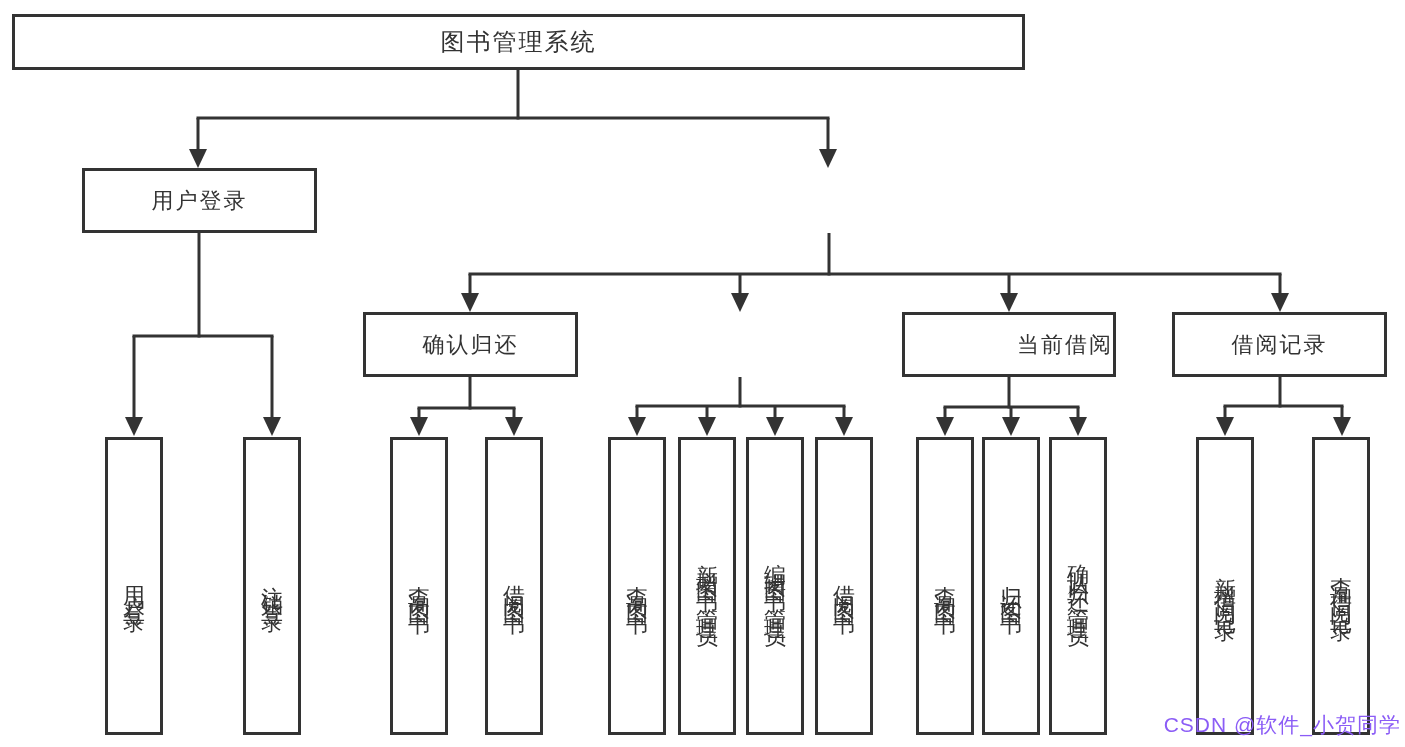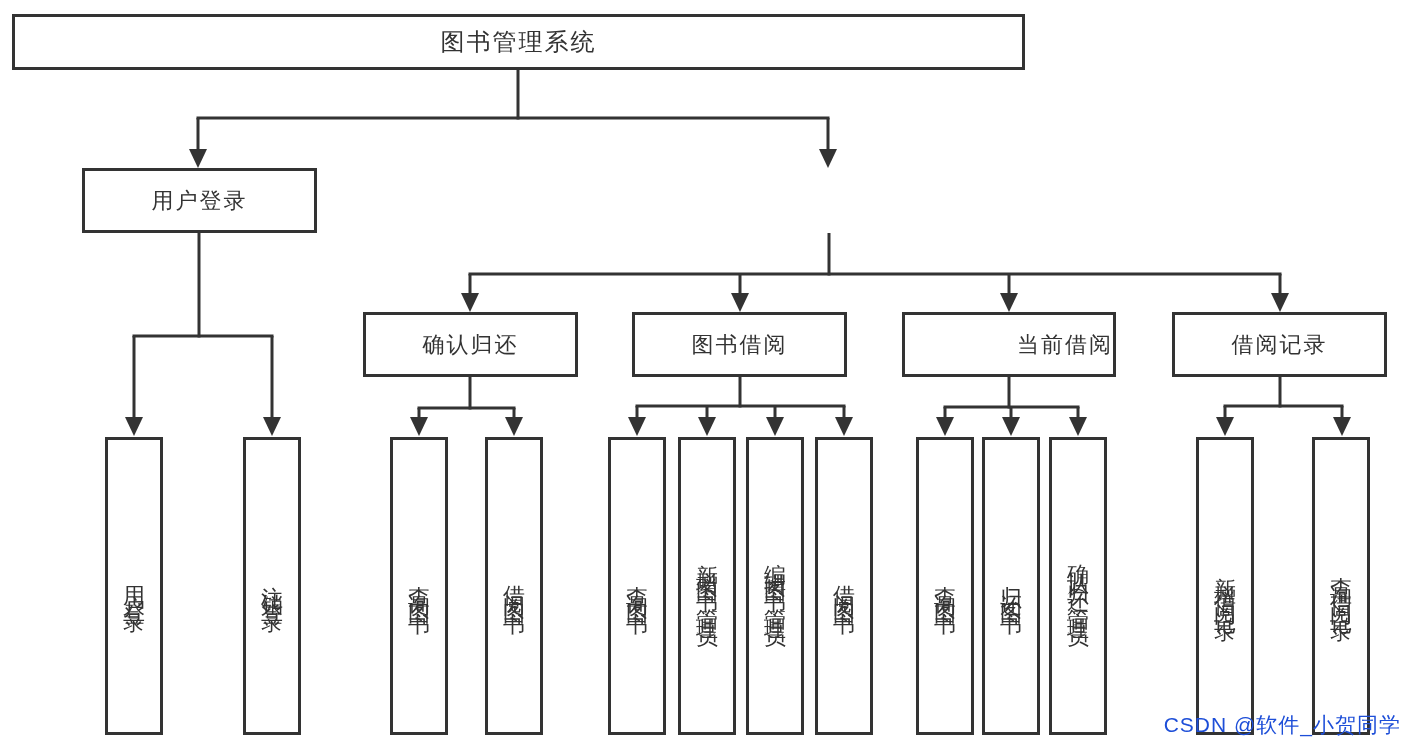--- a/index.html
+++ b/index.html
@@ -66,21 +66,21 @@
   #leaf-return-books         { left: 982px; }
   #leaf-confirm-return-admin { left: 1049px; }
   #leaf-add-borrow-record    { left: 1196px; }
   #leaf-query-borrow-record  { left: 1312px; }
   #watermark {
     position: absolute;
     right: 4px;
     top: 711px;
     font-size: 21px;
     letter-spacing: 1px;
-    color: #1d4ed8;
+    color: #8b5cf6;
     white-space: nowrap;
   }
   line { stroke: #333333; stroke-width: 3px; }
   polygon { fill: #333333; }
 </style>
 </head>
 <body>
 
 <div id="canvas">
 
@@ -164,23 +164,20 @@
     <span class="hlabel root-label">图书管理系统</span>
   </div>
 
   <div class="box" id="node-user-login">
     <span class="hlabel">用户登录</span>
   </div>
 
   <div class="box" id="node-new-book-recommend">
     <span class="hlabel">确认归还</span>
   </div>
-  <div class="box" id="node-book-borrow">
-    <span class="hlabel">图书借阅</span>
-  </div>
   <div class="box" id="node-current-borrow">
     <span class="hlabel">当前借阅</span>
   </div>
   <div class="box" id="node-borrow-records">
     <span class="hlabel">借阅记录</span>
   </div>
 
   <div class="box leaf" id="leaf-user-login">
     <span class="vlabel">用户登录</span>
   </div>

